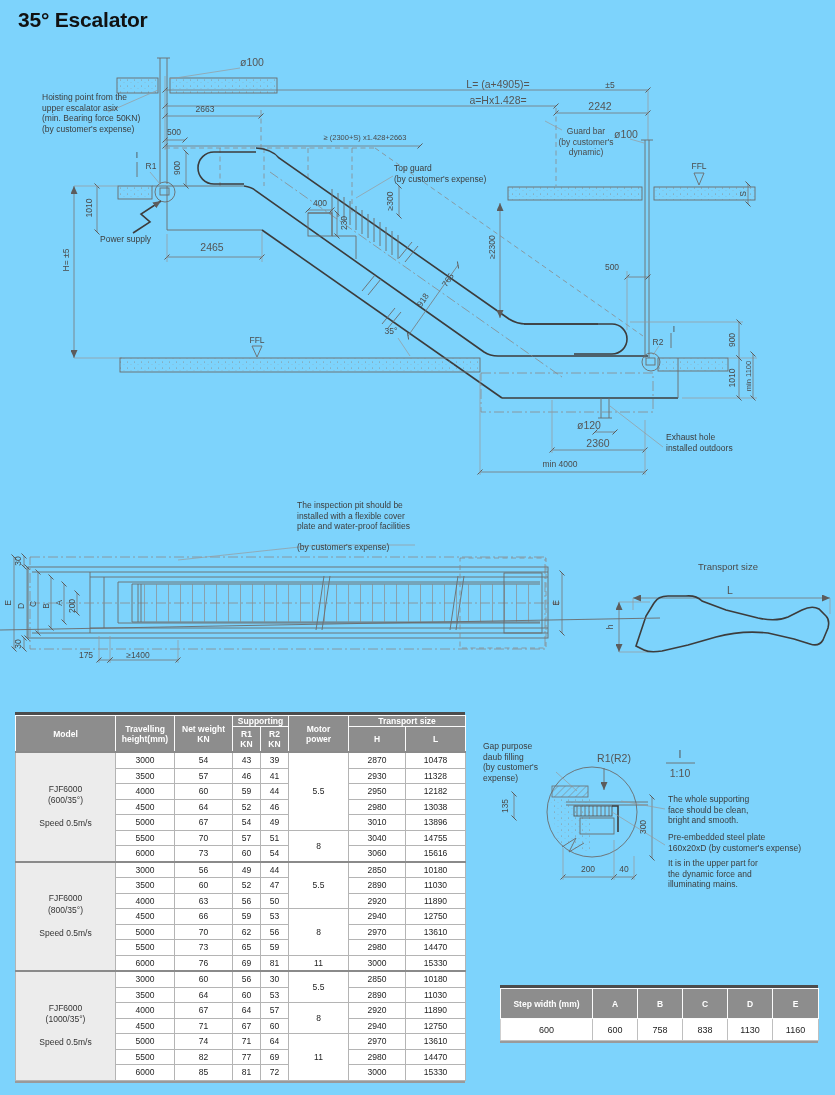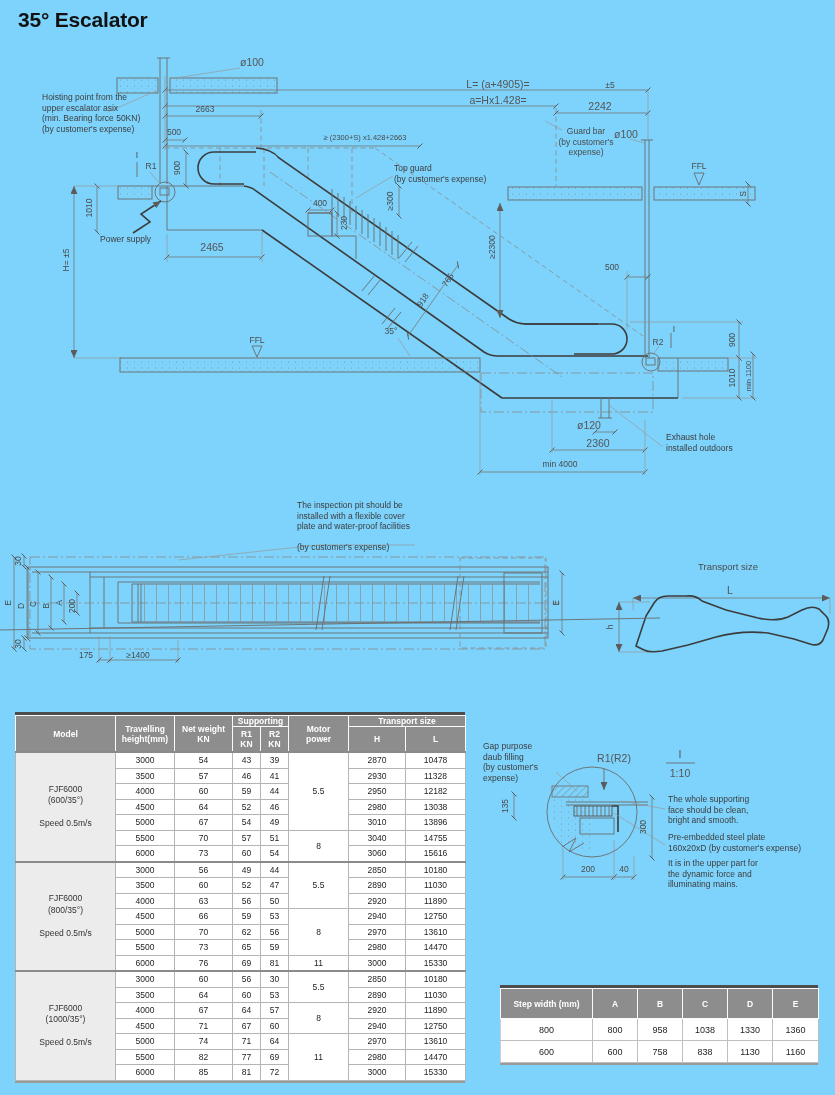--- a/index.html
+++ b/index.html
@@ -305,21 +305,21 @@
   <span class="lbl pc big" style="left:498px;top:100px">a=Hx1.428=</span>
   <span class="lbl pc big" style="left:600px;top:106px">2242</span>
   <span class="lbl pc" style="left:205px;top:109px">2663</span>
   <span class="lbl pc sm" style="left:365px;top:138px">≥ (2300+S) x1.428+2663</span>
   <span class="lbl pc" style="left:174px;top:132px">500</span>
   <span class="lbl pv" style="left:177px;top:168px">900</span>
   <span class="lbl pc" style="left:151px;top:166px">R1</span>
   <span class="lbl pc" style="left:137px;top:155px">I</span>
   <span class="lbl pcm" style="left:586px;top:142px">Guard bar
 (by customer's
-expense)</span>
+dynamic)</span>
   <span class="lbl pc big" style="left:626px;top:134px">ø100</span>
   <span class="lbl pc" style="left:699px;top:166px">FFL</span>
   <span class="lbl pv" style="left:743px;top:194px">S</span>
   <span class="lbl note" style="left:394px;top:163px">Top guard
 (by customer's expense)</span>
   <span class="lbl pv" style="left:390px;top:201px">≥300</span>
   <span class="lbl pc" style="left:320px;top:203px">400</span>
   <span class="lbl pv" style="left:344px;top:223px">230</span>
   <span class="lbl pv" style="left:492px;top:247px">≥2300</span>
   <span class="lbl pc" style="left:612px;top:267px">500</span>
@@ -623,28 +623,20 @@
             <th>Step width (mm)</th>
             <th>A</th>
             <th>B</th>
             <th>C</th>
             <th>D</th>
             <th>E</th>
           </tr>
         </thead>
       <tbody id="step-body">
           <tr>
-            <td>800</td>
-            <td>800</td>
-            <td>958</td>
-            <td>1038</td>
-            <td>1330</td>
-            <td>1360</td>
-          </tr>
-          <tr>
             <td>600</td>
             <td>600</td>
             <td>758</td>
             <td>838</td>
             <td>1130</td>
             <td>1160</td>
           </tr>
         </tbody>
     </table>
   </div>

